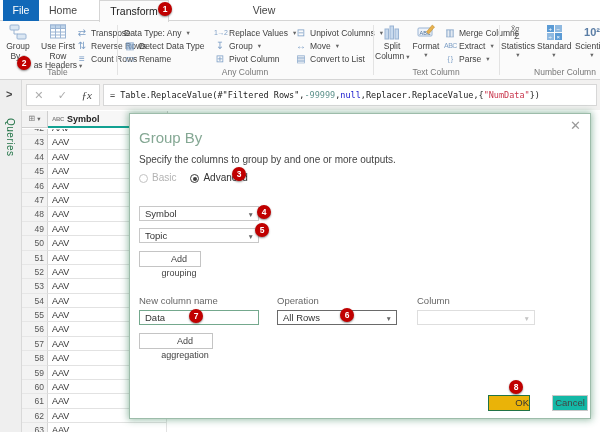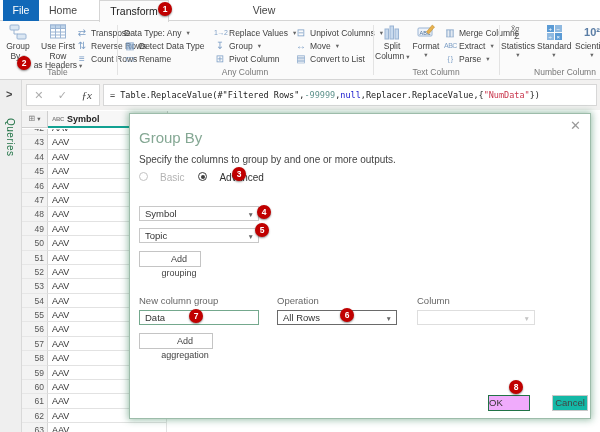--- a/index.html
+++ b/index.html
@@ -67,21 +67,21 @@
   .tval { width:119px; background:#fff; border-right:1px solid #e2e2e2; border-bottom:1px solid #e2e2e2;
           color:#333; font-size:9px; padding-left:4px; line-height:14px; }
 
   
   .dialog { position:absolute; left:129px; top:113px; width:462px; height:306px; background:#fff;
             border:1px solid #9dbcaa; box-shadow:0 0 7px 1px rgba(33,115,70,.45); z-index:5; }
   .dlg-close { position:absolute; right:9px; top:4px; font-size:13px; color:#999; cursor:default; }
   .dlg-title { position:absolute; left:9px; top:15px; font-size:15px; color:#85a894; }
   .dlg-sub { position:absolute; left:9px; top:40px; font-size:10px; color:#444; }
   .radio-row { position:absolute; left:9px; top:58px; display:flex; align-items:center; gap:14px; font-size:10px; }
-  .radio { display:flex; align-items:flex-start; gap:12px; }
+  .radio { display:flex; align-items:flex-end; gap:4px; }
   .rcirc { width:9px; height:9px; border-radius:50%; border:1px solid #c3c3c3; background:#fff; }
   .radio-disabled { color:#b3b3b3; }
   .radio-sel { color:#333; }
   .radio-sel .rcirc { border-color:#3f3f3f; position:relative; }
   .radio-sel .rcirc::after { content:""; position:absolute; left:1.5px; top:1.5px; width:4px; height:4px;
                              border-radius:50%; background:#3f3f3f; }
   .dd { position:absolute; height:15px; background:#fff; border:1px solid #c8c8c8; font-size:9.5px;
         color:#333; line-height:13px; padding:0 14px 0 5px; }
   .dd .arr { position:absolute; right:4px; top:1px; font-size:6.5px; color:#666; }
   .dd-symbol { left:9px; top:92px; width:120px; }
@@ -90,22 +90,22 @@
             color:#444; line-height:14px; text-align:center;padding-left:18px; }
   .btn-addgrp { left:9px; top:137px; width:62px; }
   .btn-addagg { left:9px; top:219px; width:74px; }
   .dlg-lbl { position:absolute; top:181px; font-size:9.5px; color:#666; }
   .lbl-ncn { left:9px; } .lbl-op { left:147px; } .lbl-col { left:287px; }
   .inp-data { position:absolute; left:9px; top:196px; width:120px; height:15px; border:1px solid #74a88d;
               font-size:9.5px; color:#333; padding:0 5px; background:#fff; font-family:"Liberation Sans",sans-serif; }
   .dd-oper { left:147px; top:196px; width:120px; border-color:#6a6a6a; }
   .dd-col { left:287px; top:196px; width:118px; border-color:#dedede; }
   .dd-col .arr { color:#c4c4c4; }
-  .btn-ok { position:absolute; left:358px; top:281px; width:42px; height:16px; background:#f0abfc;
-            border:1px solid #217346; font-size:9.5px; color:#333; line-height:14px; text-align:left; }
+  .btn-ok { position:absolute; left:358px; top:281px; width:42px; height:16px; background:#eab308;
+            border:1px solid #217346; font-size:9.5px; color:#333; line-height:14px; text-align:right; }
   .btn-cancel { position:absolute; left:422px; top:281px; width:36px; height:16px; background:#14b8a6;
                 border:1px solid #c8c8c8; font-size:9.5px; color:#444; line-height:14px; text-align:center; }
 
   
   .badge { position:absolute; width:14px; height:14px; border-radius:50%; background:#c00000; color:#fff;
            font-size:8.5px; font-weight:bold; text-align:center; line-height:14px;
            box-shadow:0 1px 2px rgba(0,0,0,.45); z-index:9; }
   .b1 { left:158px; top:2px; }  .b2 { left:17px;  top:56px; }
   .b3 { left:232px; top:167px; } .b4 { left:257px; top:205px; }
   .b5 { left:255px; top:223px; } .b6 { left:340px; top:308px; }
@@ -405,21 +405,21 @@
     <div class="dd dd-symbol">
       <span>Symbol</span>
       <span class="arr">▼</span>
     </div>
     <div class="dd dd-topic">
       <span>Topic</span>
       <span class="arr">▼</span>
     </div>
     <div class="btn-sm btn-addgrp">Add grouping</div>
 
-    <div class="dlg-lbl lbl-ncn">New column group</div>
+    <div class="dlg-lbl lbl-ncn">New column name</div>
     <div class="dlg-lbl lbl-op">Operation</div>
     <div class="dlg-lbl lbl-col">Column</div>
 
     <input class="inp-data" value="Data" style="">
     <div class="dd dd-oper">
       <span>All Rows</span>
       <span class="arr">▼</span>
     </div>
     <div class="dd dd-col">
       <span></span>

